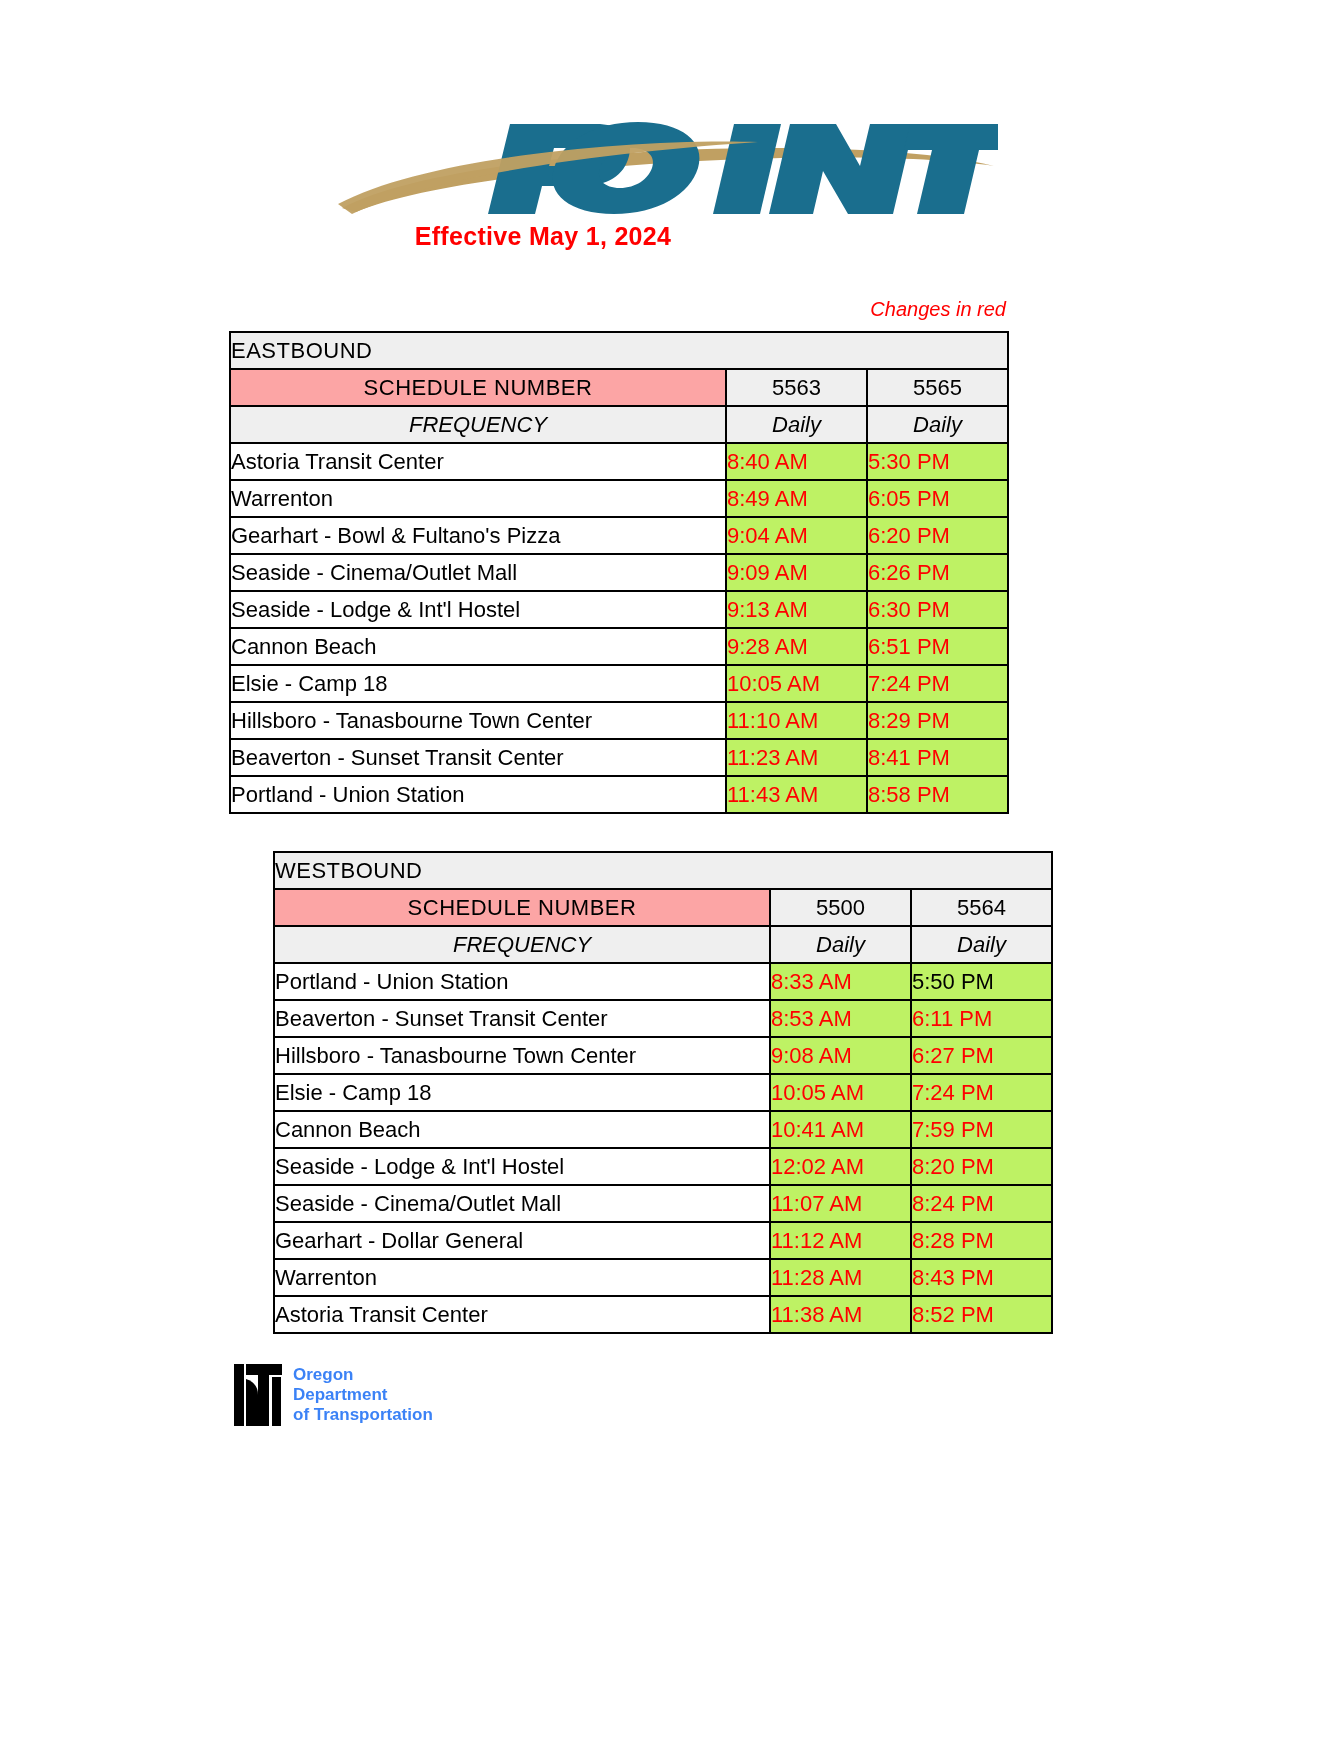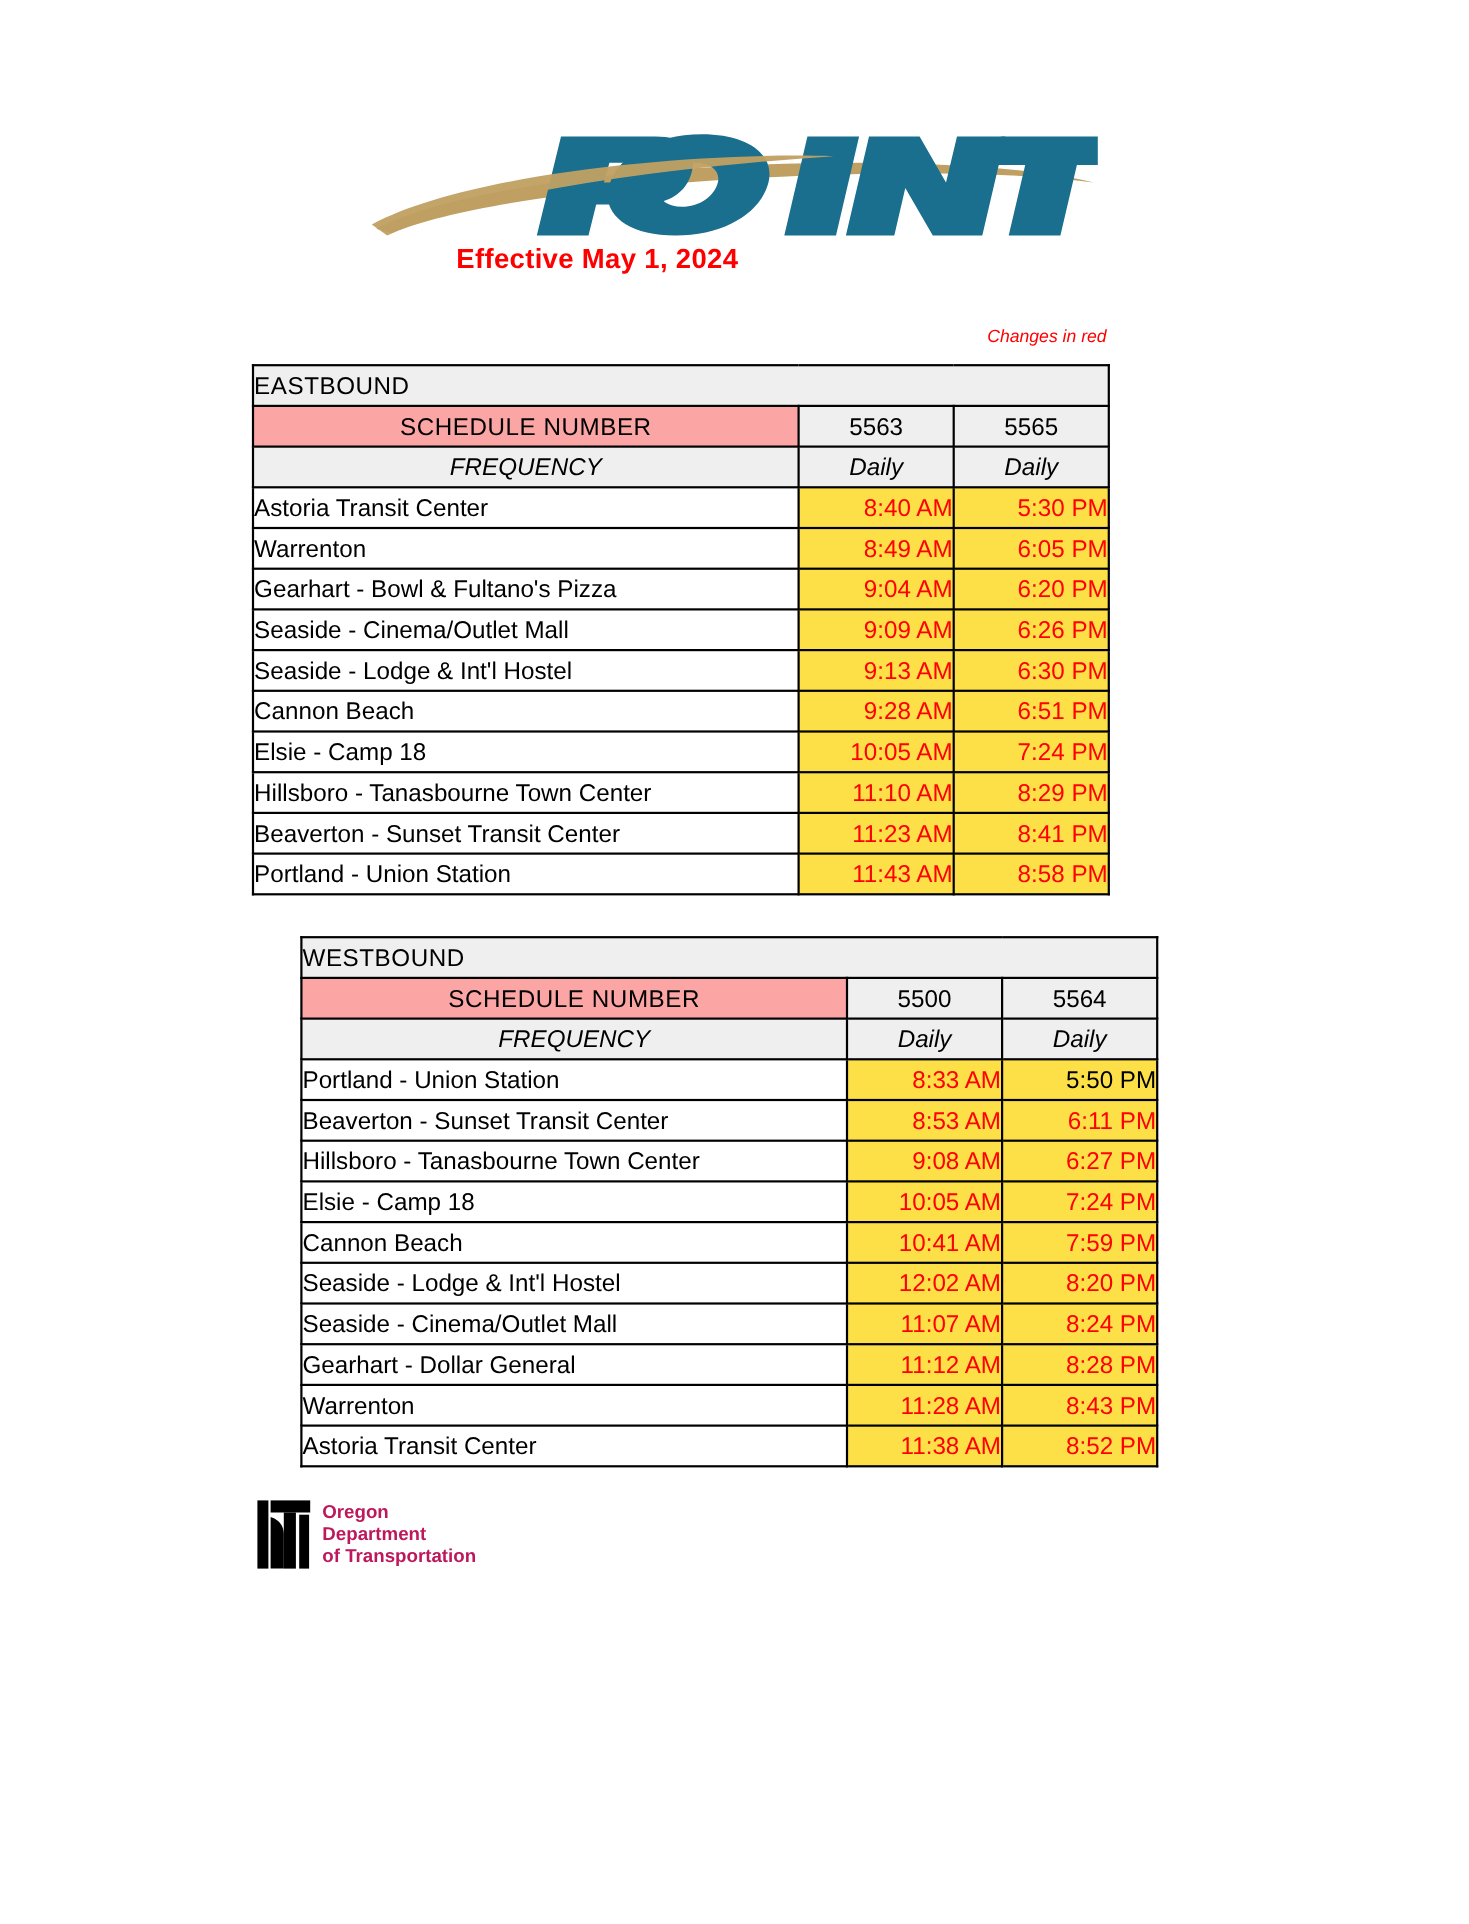--- a/index.html
+++ b/index.html
@@ -45,21 +45,21 @@
   }
 
   .changes-note {
     position: absolute;
     top: 298px;
     left: 0;
     width: 1006px;
     text-align: right;
     color: #ff0000;
     font-style: italic;
-    font-size: 16px;
+    font-size: 20px;
     font-family: "Liberation Sans", sans-serif;
   }
 
   
   .sched-table {
     position: absolute;
     left: 229px;
     width: 778px;
     border-collapse: collapse;
     table-layout: fixed;
@@ -117,43 +117,43 @@
   }
   .stop-name {
     text-align: left;
     padding-left: 6px;
     font-size: 23px;
     color: #000000;
     background: #ffffff;
     white-space: nowrap;
   }
   .time-cell {
-    text-align: right;
+    text-align: left;
     font-size: 23px;
-    background: #fde047;
+    background: #bef264;
   }
   .time-red   { color: #ff0000; }
   .time-black { color: #000000; }
 
   
   .odot-block {
     position: absolute;
     top: 1362px;
     left: 232px;
     display: flex;
     align-items: center;
     gap: 9px;
   }
   .odot-mark { width: 52px; height: 66px; display: block; }
   .odot-text {
     font-family: "Liberation Sans", sans-serif;
     font-weight: bold;
     font-size: 17px;
     line-height: 1.16;
-    color: #be185d;
+    color: #3b82f6;
     white-space: nowrap;
   }
 </style>
 </head>
 <body>
 
 <div class="logo-block">
   <svg class="logo-svg" viewBox="0 0 660 108" xmlns="http://www.w3.org/2000/svg">
 
     <path d="M4 96 C 120 34, 520 20, 656 54 C 520 34, 140 50, 18 100 Z" fill="#c0a062"></path>

